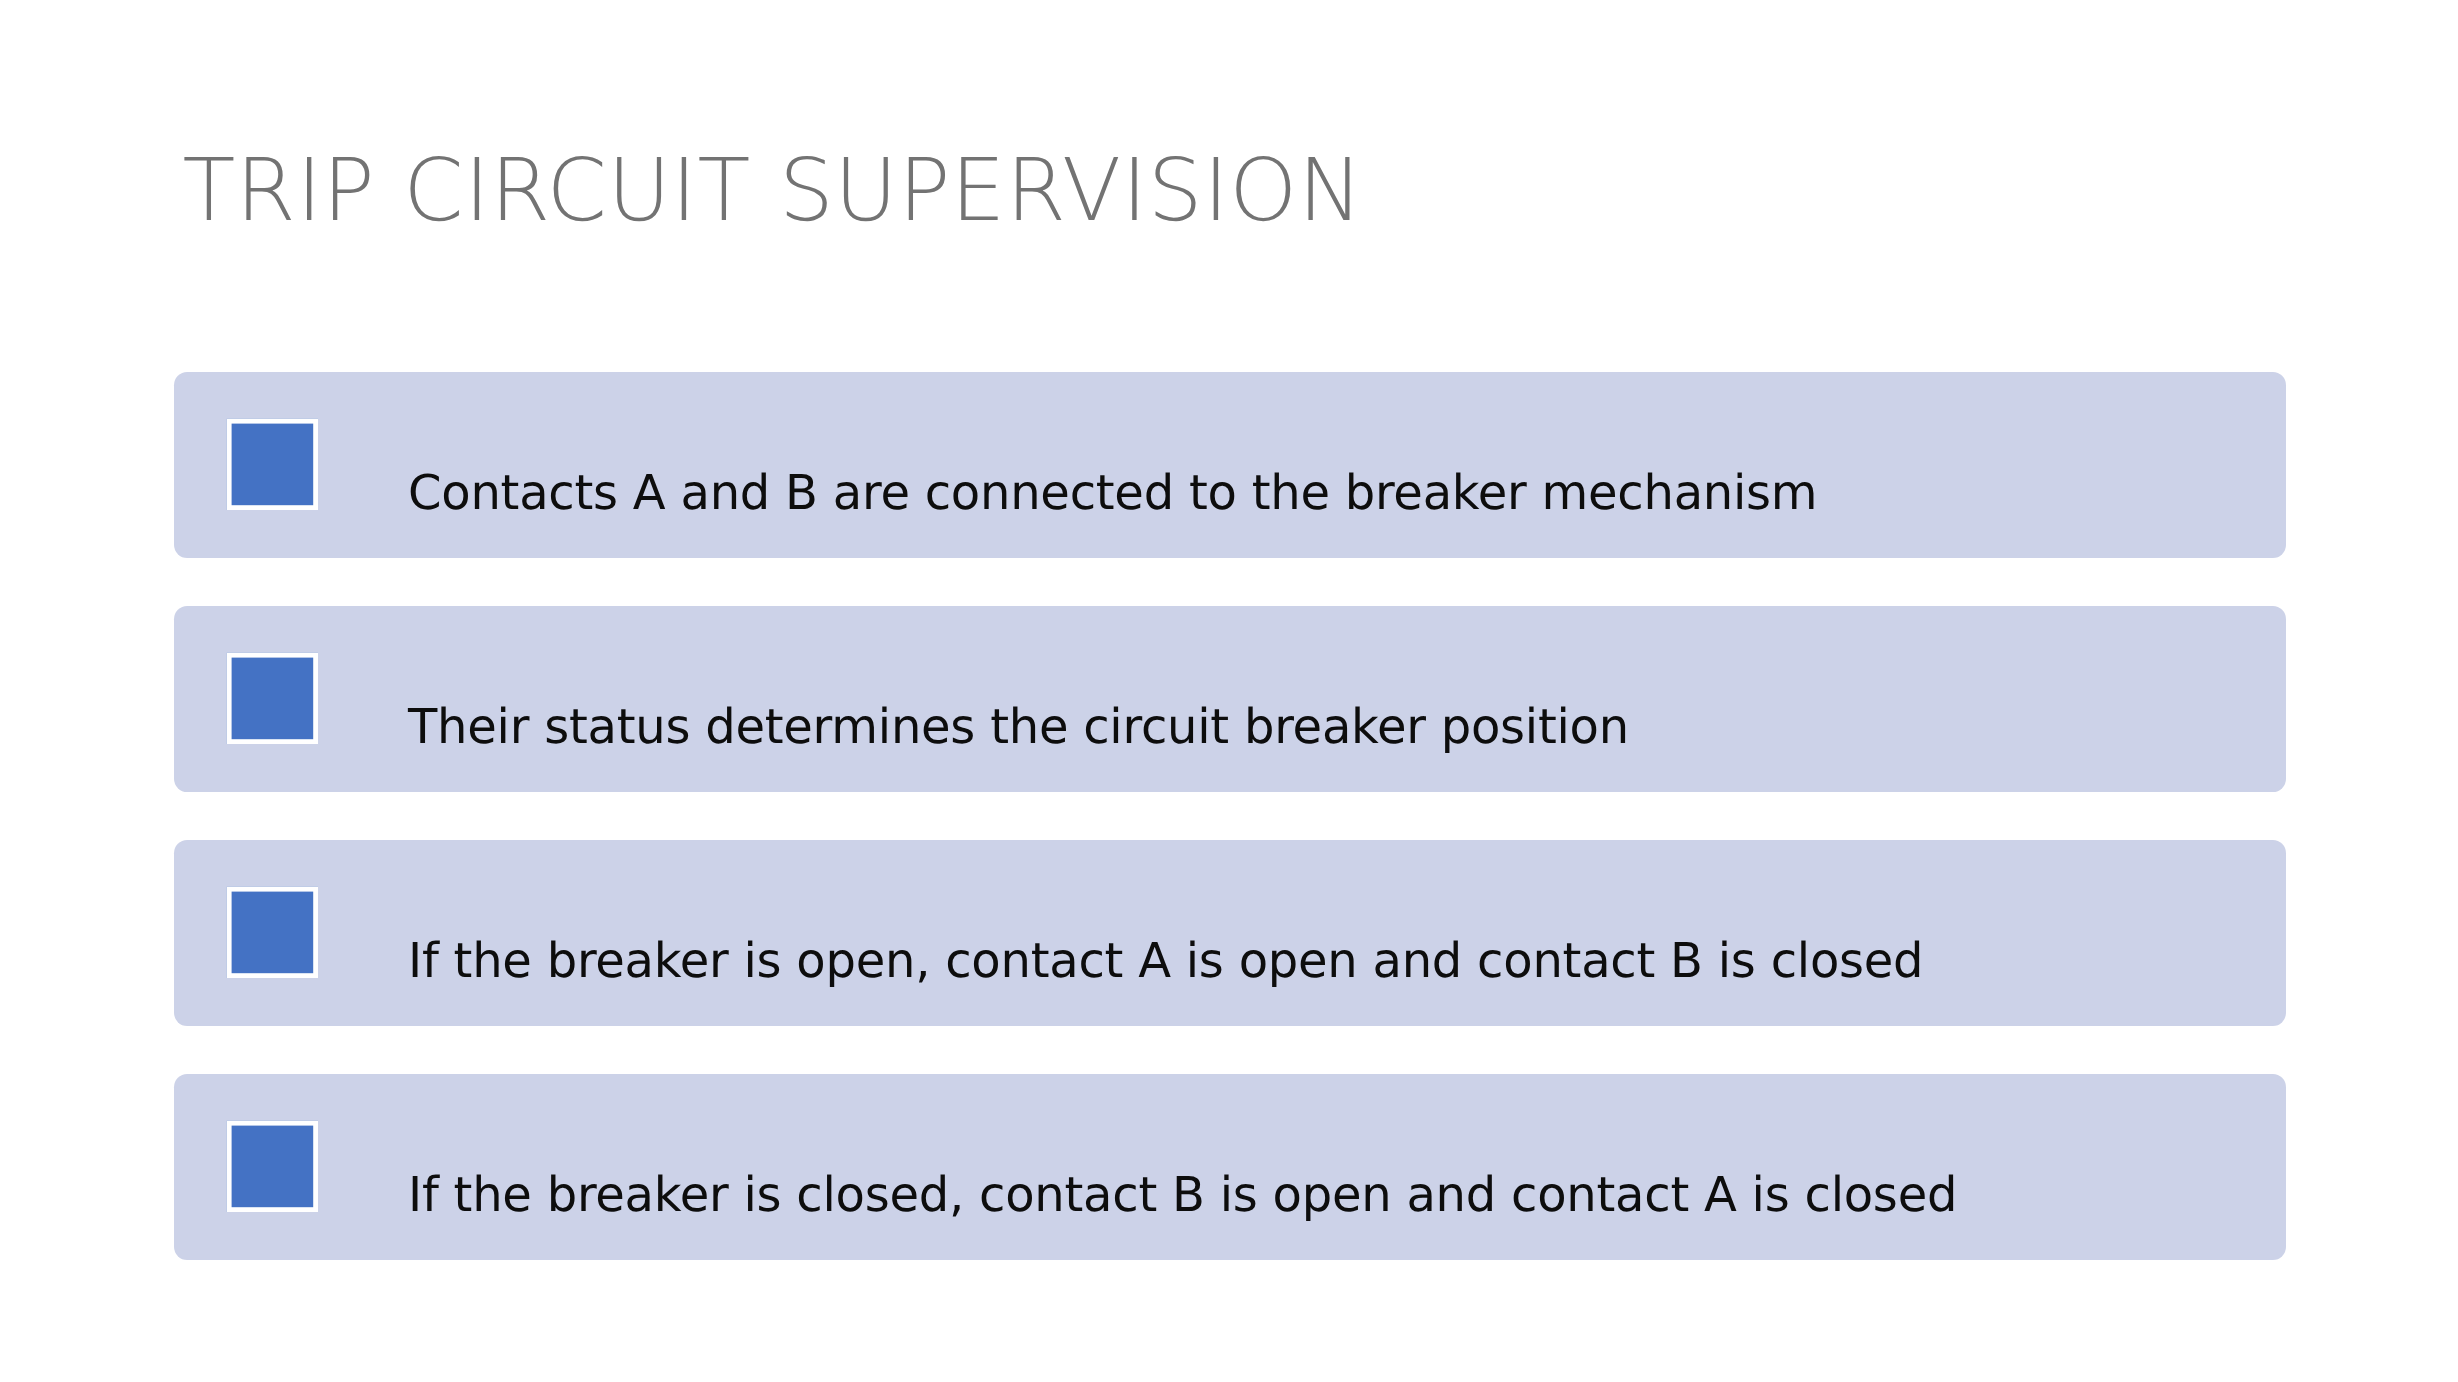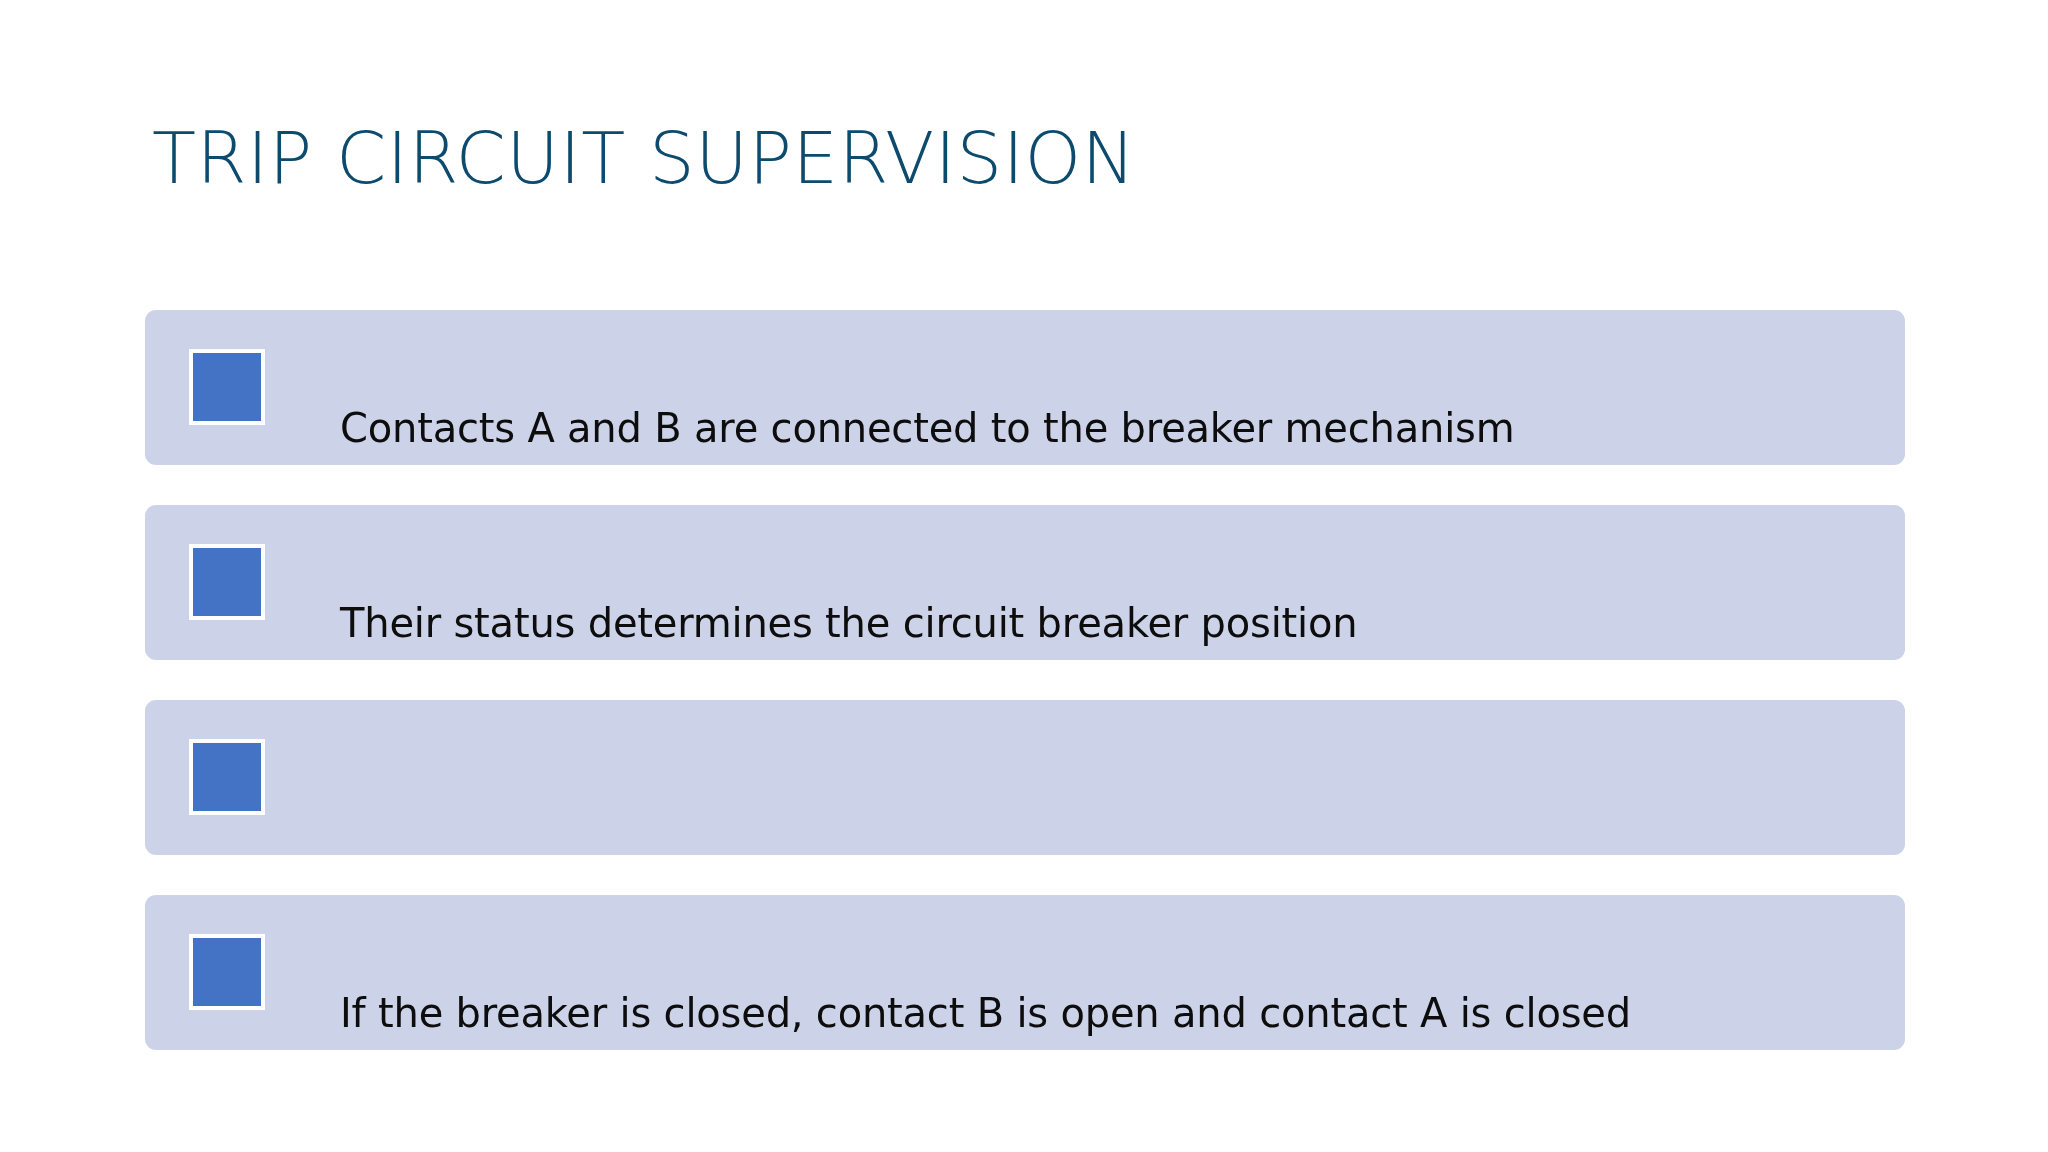--- a/index.html
+++ b/index.html
@@ -23,21 +23,21 @@
   #slide-title {
     position: absolute;
     left: 152px;
     top: 112px;
     width: 1700px;
     height: 92px;
     font-family: "DejaVu Sans", sans-serif;
     font-size: 72px;
     font-weight: 300;
     letter-spacing: 0.5px;
-    color: #0c4a6e;
+    color: #737373;
     line-height: 92px;
     white-space: nowrap;
   }
 
   
   #bullet-list {
     position: absolute;
     left: 145px;
     top: 310px;
     width: 1760px;
@@ -76,21 +76,20 @@
     height: 201px;
     right: 40px;
     display: flex;
     align-items: center;
     font-family: "DejaVu Sans", sans-serif;
     font-size: 40px;
     font-weight: 400;
     color: #0d0d0d;
     letter-spacing: -0.2px;
     white-space: nowrap;
-    margin-top: 17px;
   }
 </style>
 </head>
 <body>
 
 <div id="slide">
 
   <div id="slide-title">TRIP CIRCUIT SUPERVISION</div>
 
   <div id="bullet-list">
@@ -100,20 +99,21 @@
       <span class="bullet-text">Contacts A and B are connected to the breaker mechanism</span>
     </div>
 
     <div class="bullet-row r1">
       <span class="bullet-marker"></span>
       <span class="bullet-text">Their status determines the circuit breaker position</span>
     </div>
 
     <div class="bullet-row r2">
       <span class="bullet-marker"></span>
+      <span class="bullet-text">If the breaker is open, contact A is open and contact B is closed</span>
     </div>
 
     <div class="bullet-row r3">
       <span class="bullet-marker"></span>
       <span class="bullet-text">If the breaker is closed, contact B is open and contact A is closed</span>
     </div>
 
   </div>
 </div>
 

